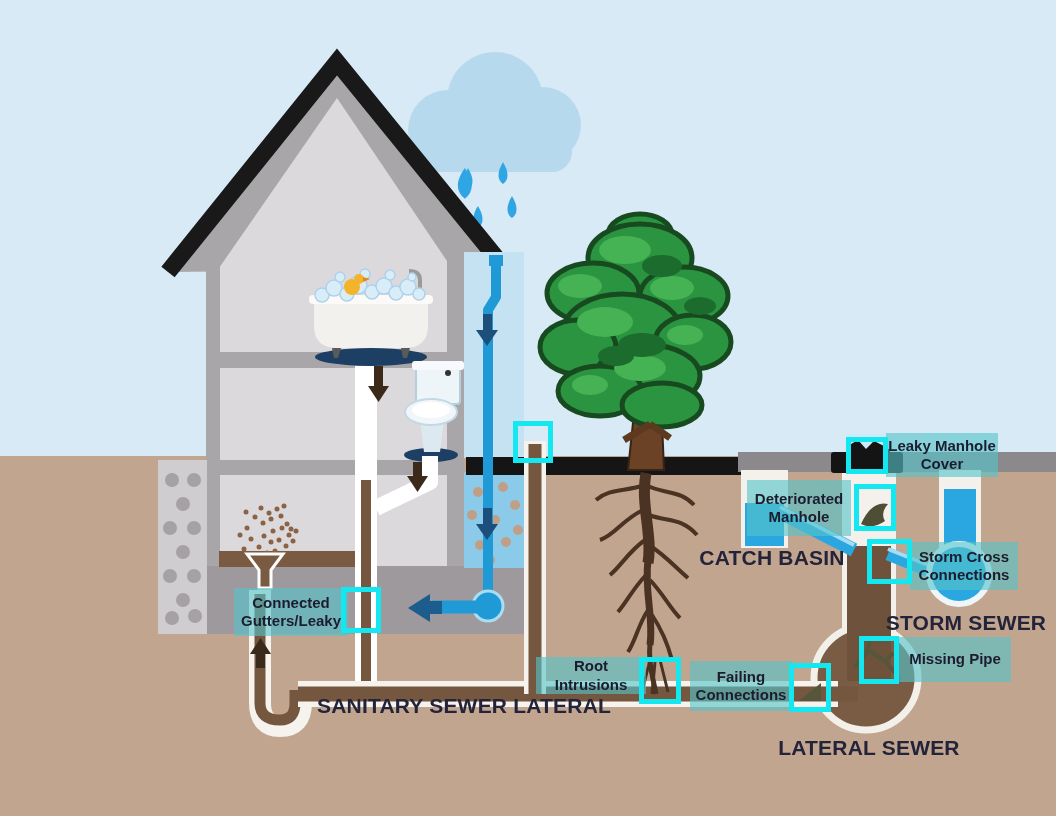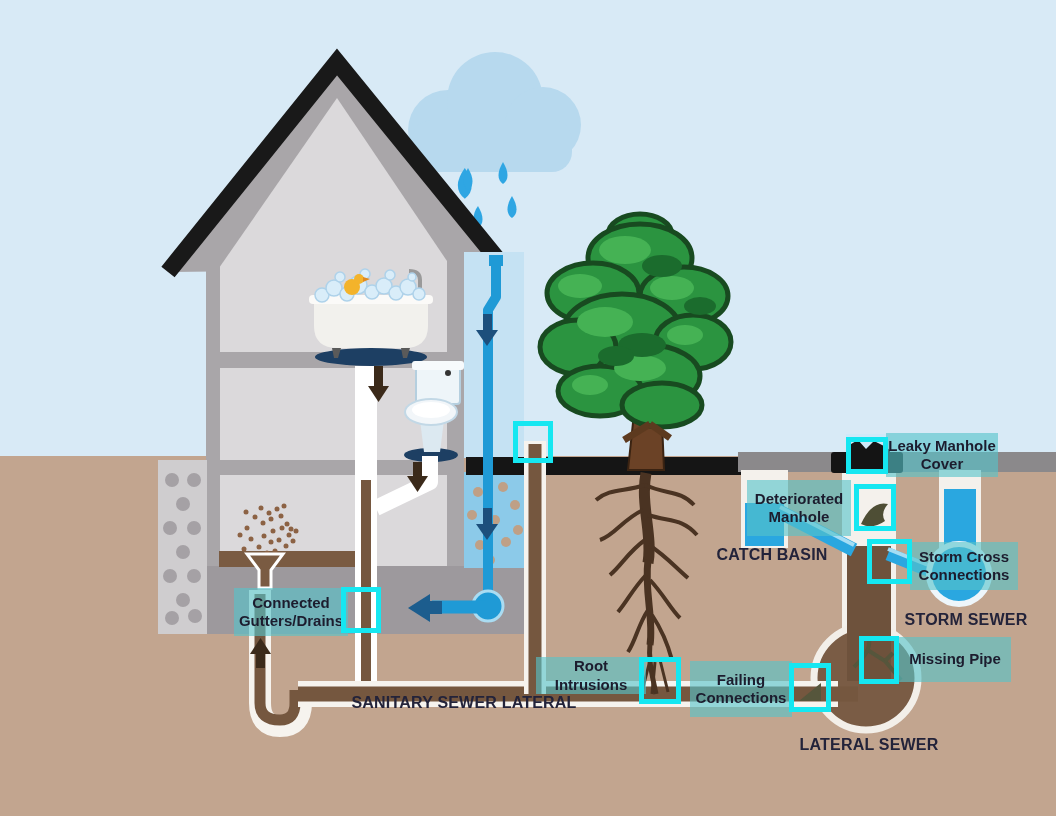--- a/index.html
+++ b/index.html
@@ -12,21 +12,21 @@
     position:absolute; display:flex; align-items:center; justify-content:center;
     text-align:center; background:rgba(86,196,202,0.62); color:#1c1c2e;
     font-weight:bold; font-size:15px; line-height:1.22;
   }
   .hbox {
     position:absolute; border:5px solid #15e7f1; box-sizing:border-box;
     background:transparent;
   }
   .area-label {
     position:absolute; transform:translateX(-50%); white-space:nowrap;
-    color:#23233a; font-weight:bold; font-size:16px; letter-spacing:0.2px;
+    color:#23233a; font-weight:bold; font-size:21px; letter-spacing:0.2px;
   }
 </style>
 </head>
 <body>
 
 <div class="scene">
 
   <svg class="art" width="1056" height="816" viewBox="0 0 1056 816">
 
     <rect x="0" y="0" width="1056" height="460" fill="#d8eaf6"></rect>
@@ -292,23 +292,23 @@
 
     <path d="M861,524 Q872,500 888,504 Q880,513 885,521 Q872,530 861,524 Z" fill="#4e4e35"></path>
 
     <g>
       <rect x="846" y="434" width="44" height="20" fill="#cfe9f8"></rect>
       <rect x="831" y="452" width="72" height="21" rx="3" fill="#141414"></rect>
       <polygon points="846,454 846,447 858,440 866,449 874,441 884,446 890,450 890,454" fill="#141414"></polygon>
     </g>
   </svg>
 
-  <div class="plabel" style="left:234px; top:588px; width:114px; height:48px;">Connected Gutters/Drains</div>
+  <div class="plabel" style="left:234px; top:588px; width:114px; height:48px;">Connected Gutters/Leaky</div>
   <div class="plabel" style="left:536px; top:657px; width:110px; height:37px;">Root Intrusions</div>
-  <div class="plabel" style="left:690px; top:661px; width:102px; height:56px;">Failing Connections</div>
+  <div class="plabel" style="left:690px; top:661px; width:102px; height:50px;">Failing Connections</div>
   <div class="plabel" style="left:886px; top:433px; width:112px; height:44px;">Leaky Manhole Cover</div>
   <div class="plabel" style="left:747px; top:480px; width:104px; height:56px;">Deteriorated Manhole</div>
   <div class="plabel" style="left:910px; top:542px; width:108px; height:48px;">Storm Cross Connections</div>
   <div class="plabel" style="left:899px; top:637px; width:112px; height:45px;">Missing Pipe</div>
 
   <div class="hbox" style="left:341px; top:587px; width:40px; height:46px;"></div>
   <div class="hbox" style="left:513px; top:421px; width:40px; height:42px;"></div>
   <div class="hbox" style="left:639px; top:657px; width:42px; height:47px;"></div>
   <div class="hbox" style="left:789px; top:663px; width:42px; height:49px;"></div>
   <div class="hbox" style="left:846px; top:437px; width:42px; height:37px;"></div>

